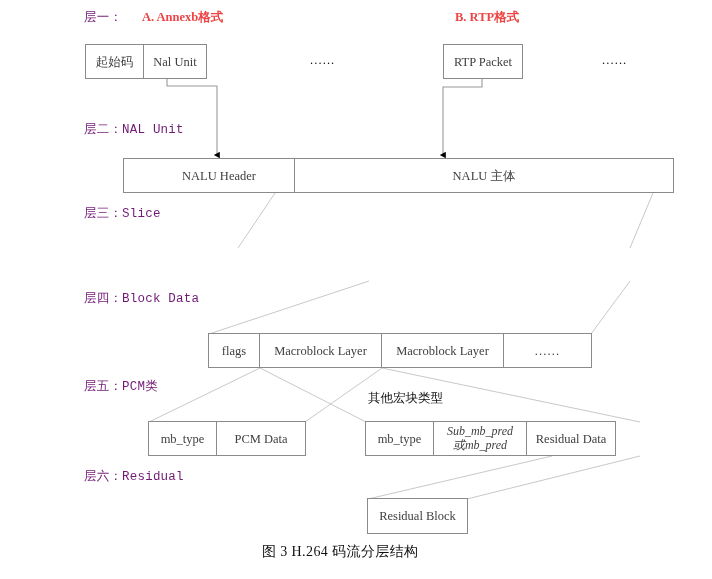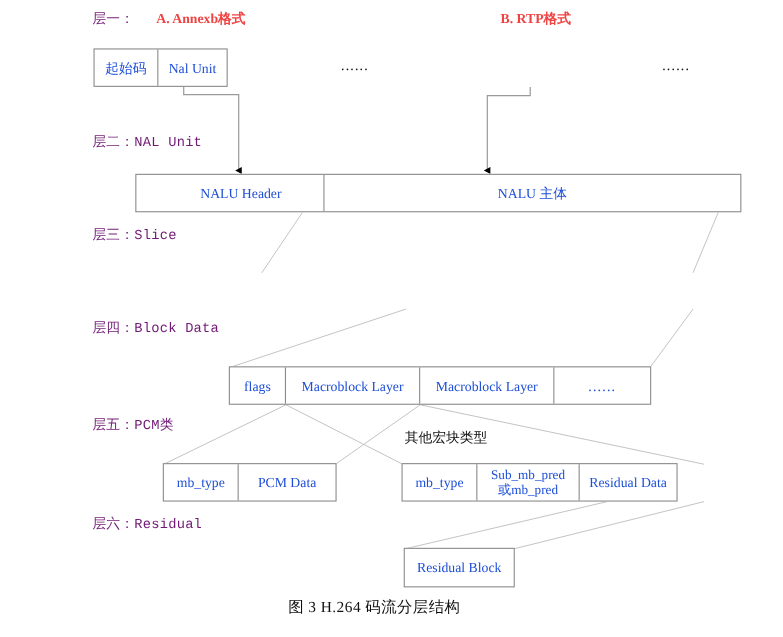--- a/index.html
+++ b/index.html
@@ -65,21 +65,21 @@
   }
   .boxrow > .cell {
     box-sizing: border-box;
     display: flex;
     align-items: center;
     justify-content: center;
     text-align: center;
     font-size: 12.5px;
     line-height: 1.12;
     font-family: "Liberation Serif", "DejaVu Serif", serif;
-    color: #1d4ed8;
+    color: #404040;
     border-right: 1px solid #8a8a8a;
     padding: 0 2px;
     white-space: pre-line;
   }
   .boxrow > .cell:last-child {
     border-right: none;
   }
   .caption {
     position: absolute;
     font-size: 14px;
@@ -146,20 +146,23 @@
   <div class="section-title" style="left:455px; top:9px;">B. RTP格式</div>
 
   <div class="ellipsis" style="left:310px; top:53px;">......</div>
   <div class="ellipsis" style="left:602px; top:53px;">......</div>
 
   <div class="boxrow" style="left:85px; top:44px; height:35px;">
     <div class="cell" style="width:58px;">起始码</div>
     <div class="cell" style="width:62px;">Nal Unit</div>
   </div>
 
+  <div class="boxrow" style="left:443px; top:44px; height:35px;">
+    <div class="cell" style="width:78px;">RTP Packet</div>
+  </div>
 
   <div class="boxrow" style="left:123px; top:158px; height:35px;padding-left:20px;">
     <div class="cell" style="width:151px;">NALU Header</div>
     <div class="cell" style="width:378px;">NALU 主体</div>
   </div>
 
 
   <div class="boxrow" style="left:208px; top:333px; height:35px;">
     <div class="cell" style="width:51px;">flags</div>
     <div class="cell" style="width:122px;">Macroblock Layer</div>
@@ -169,21 +172,21 @@
 
   <div class="plain-note" style="left:368px; top:390px;">其他宏块类型</div>
 
   <div class="boxrow" style="left:148px; top:421px; height:35px;">
     <div class="cell" style="width:68px;">mb_type</div>
     <div class="cell" style="width:88px;">PCM Data</div>
   </div>
 
   <div class="boxrow" style="left:365px; top:421px; height:35px;">
     <div class="cell" style="width:68px;">mb_type</div>
-    <div class="cell" style="width:93px; font-size:12px;">Sub_mb_pred
+    <div class="cell" style="width:93px; font-size:12px;font-style:italic;">Sub_mb_pred
 或mb_pred</div>
     <div class="cell" style="width:88px;">Residual Data</div>
   </div>
 
   <div class="boxrow" style="left:367px; top:498px; height:36px;">
     <div class="cell" style="width:99px;">Residual Block</div>
   </div>
 
   <div class="caption" style="left:262px; top:543px;">图 3 H.264 码流分层结构</div>
 

